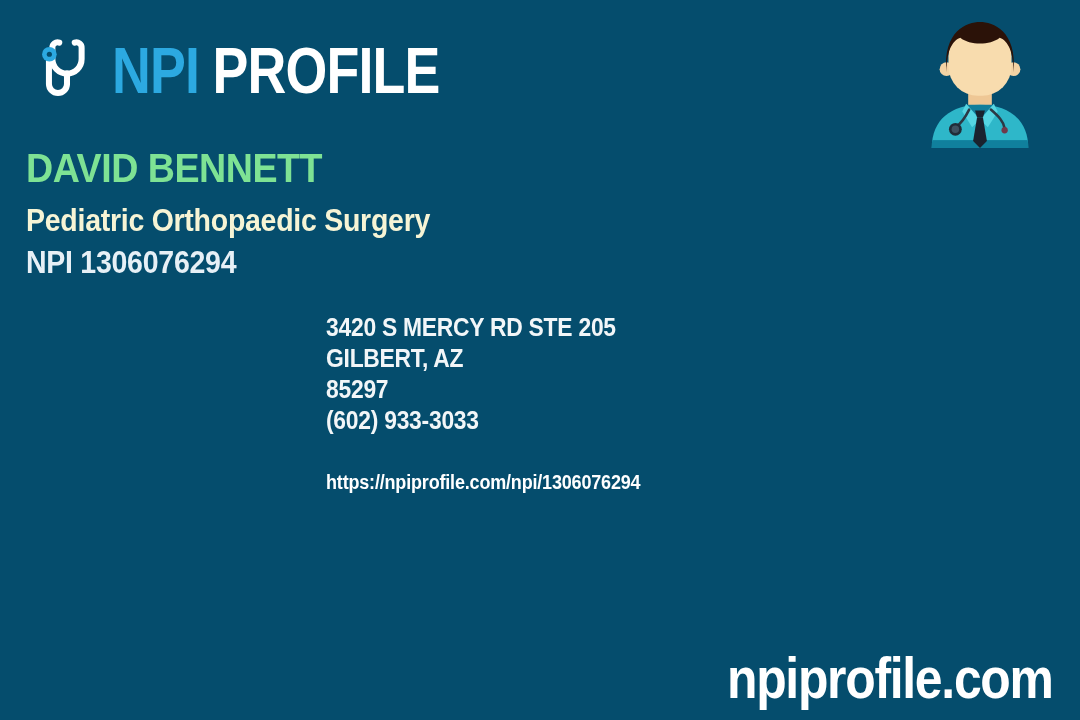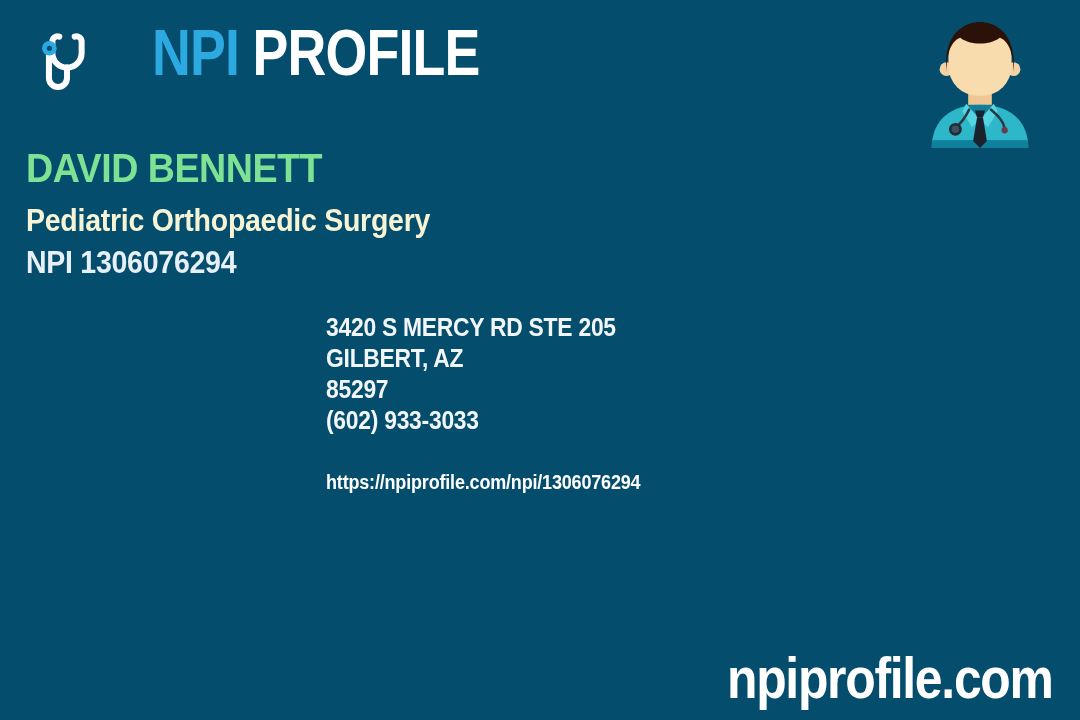--- a/index.html
+++ b/index.html
@@ -13,22 +13,21 @@
   }
   .card { position: absolute; inset: 0; }
 
   
   .logo {
     position: absolute;
     left: 24px;
     top: 16px;
     height: 92px;
     display: flex;
-    align-items: flex-start;
-    gap: 40px;
+    align-items: flex-end;
   }
   .logo-icon { width: 86px; height: 86px; display: block; }
   .logo-text {
     font-size: 64px;
     font-weight: bold;
     letter-spacing: -1px;
     white-space: nowrap;
     transform: scaleX(0.84);
     transform-origin: left center;
     margin-left: 2px;

